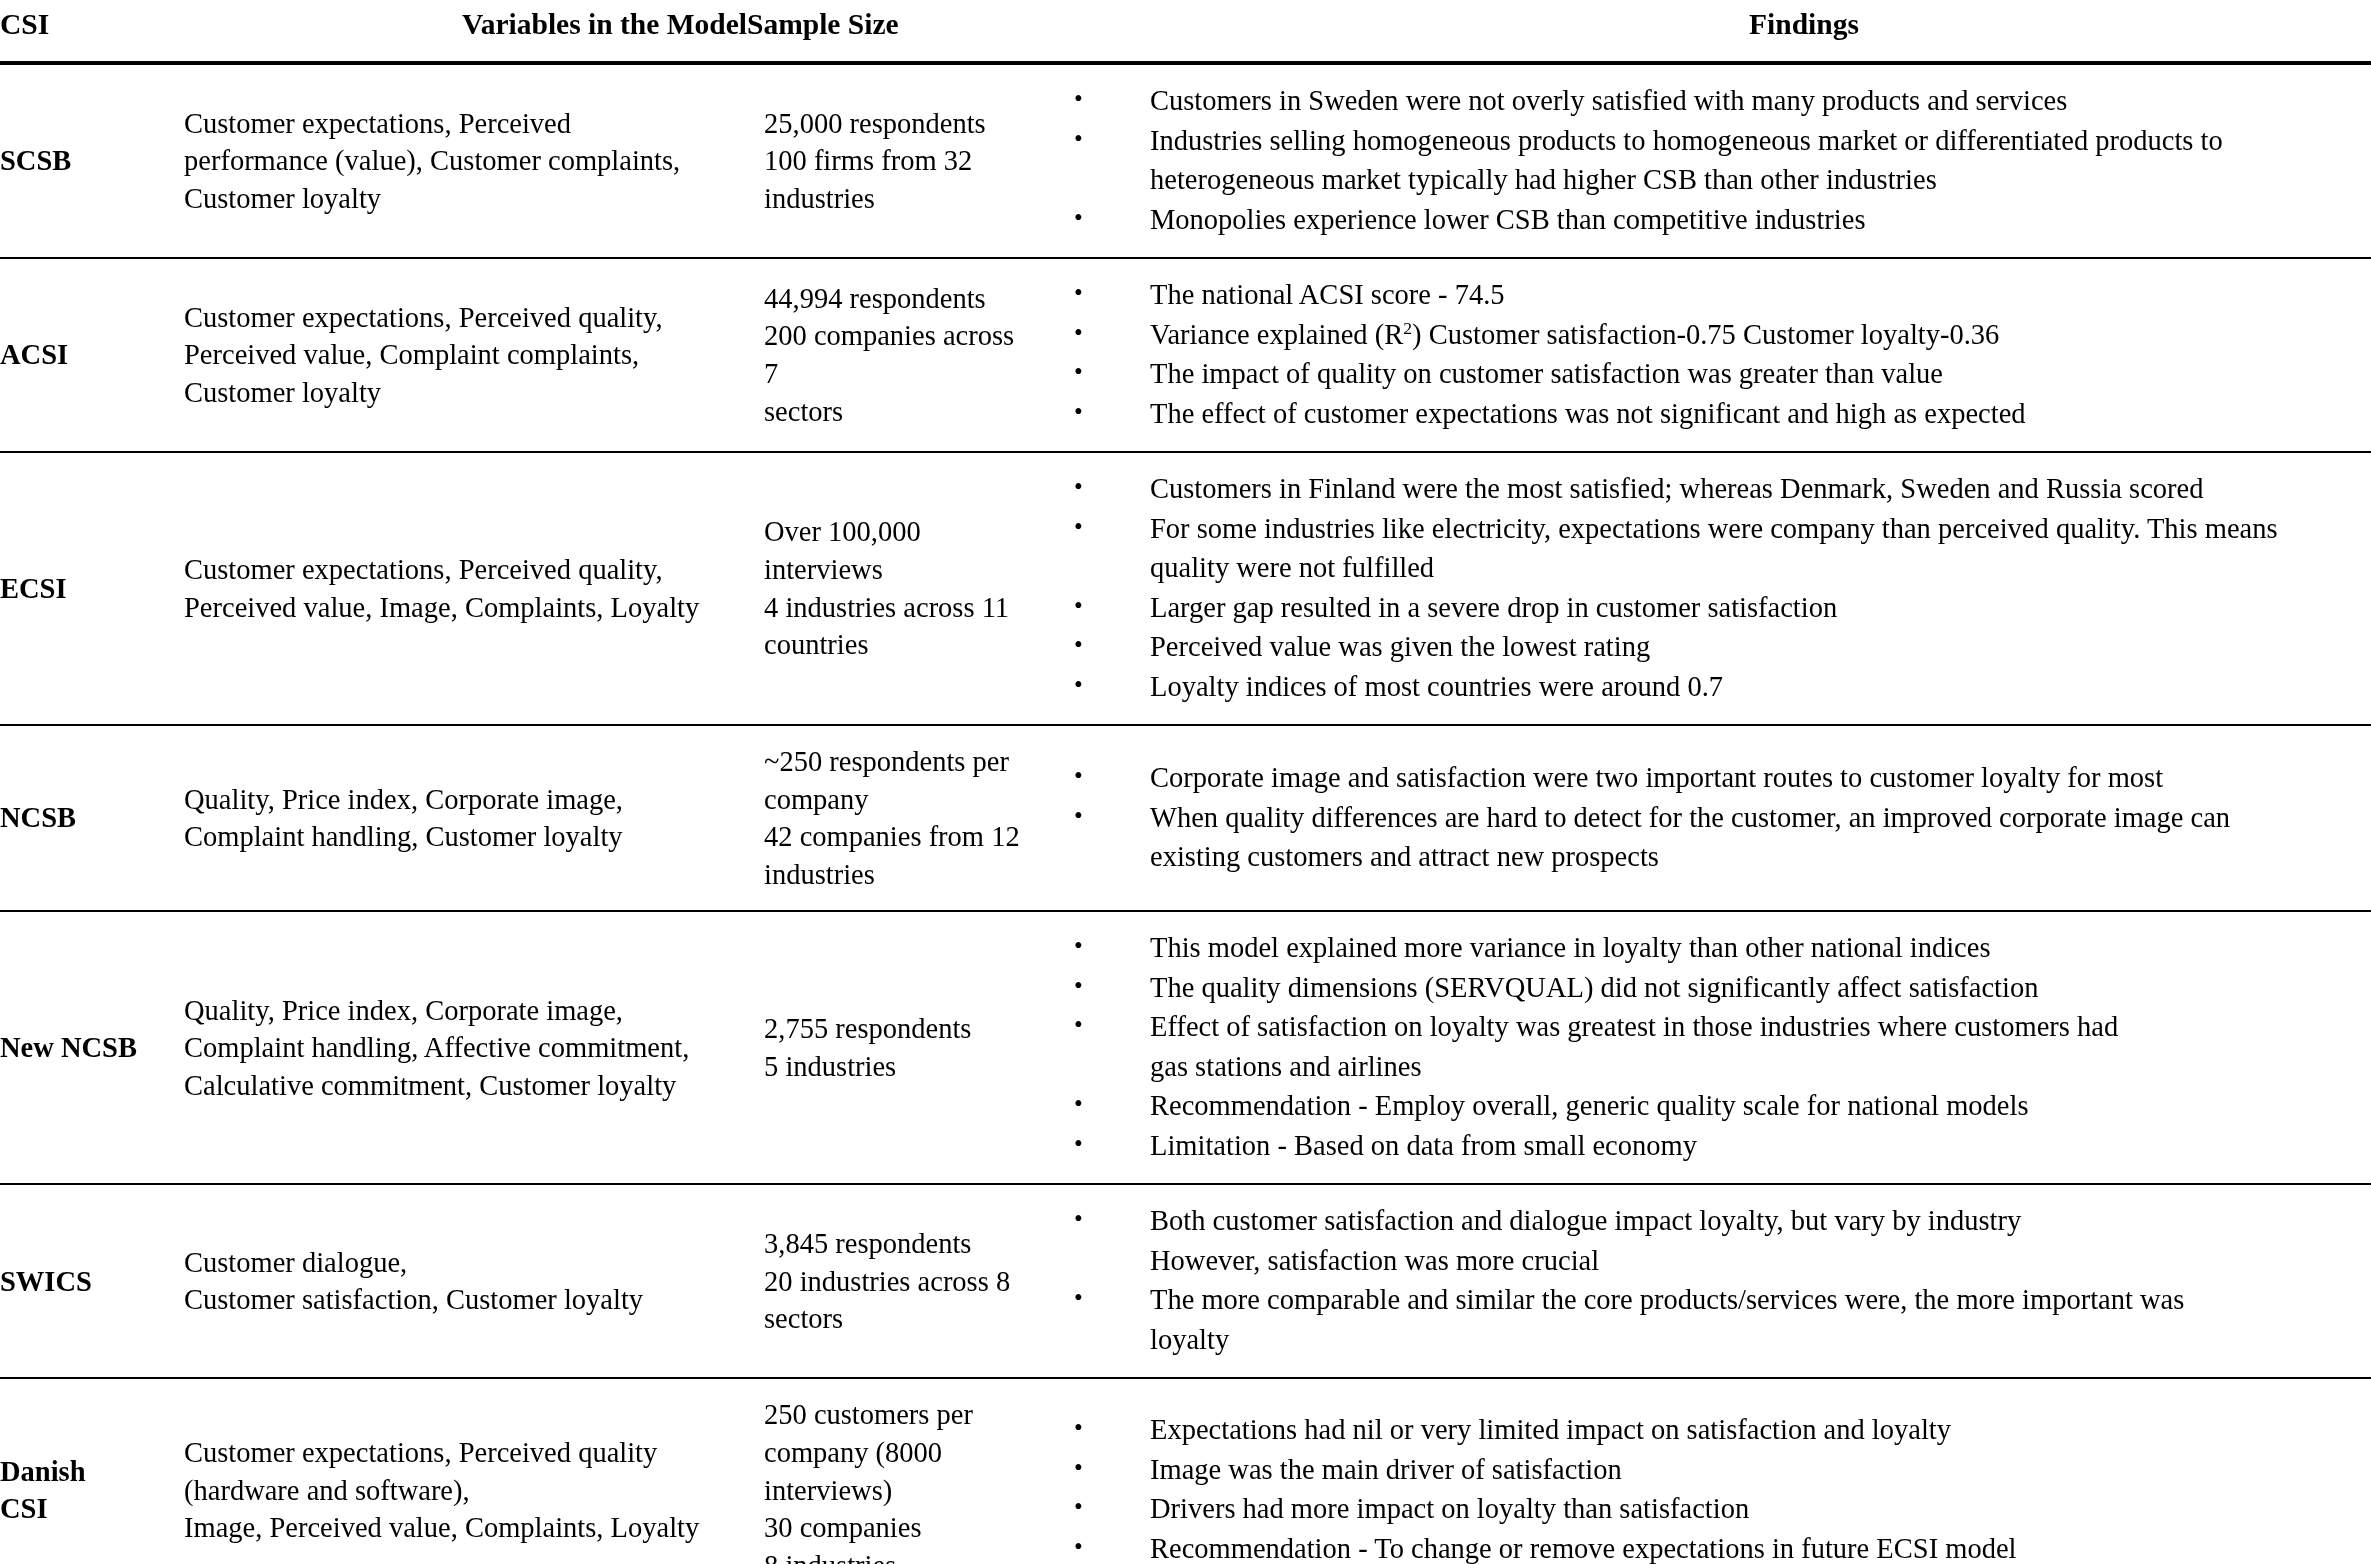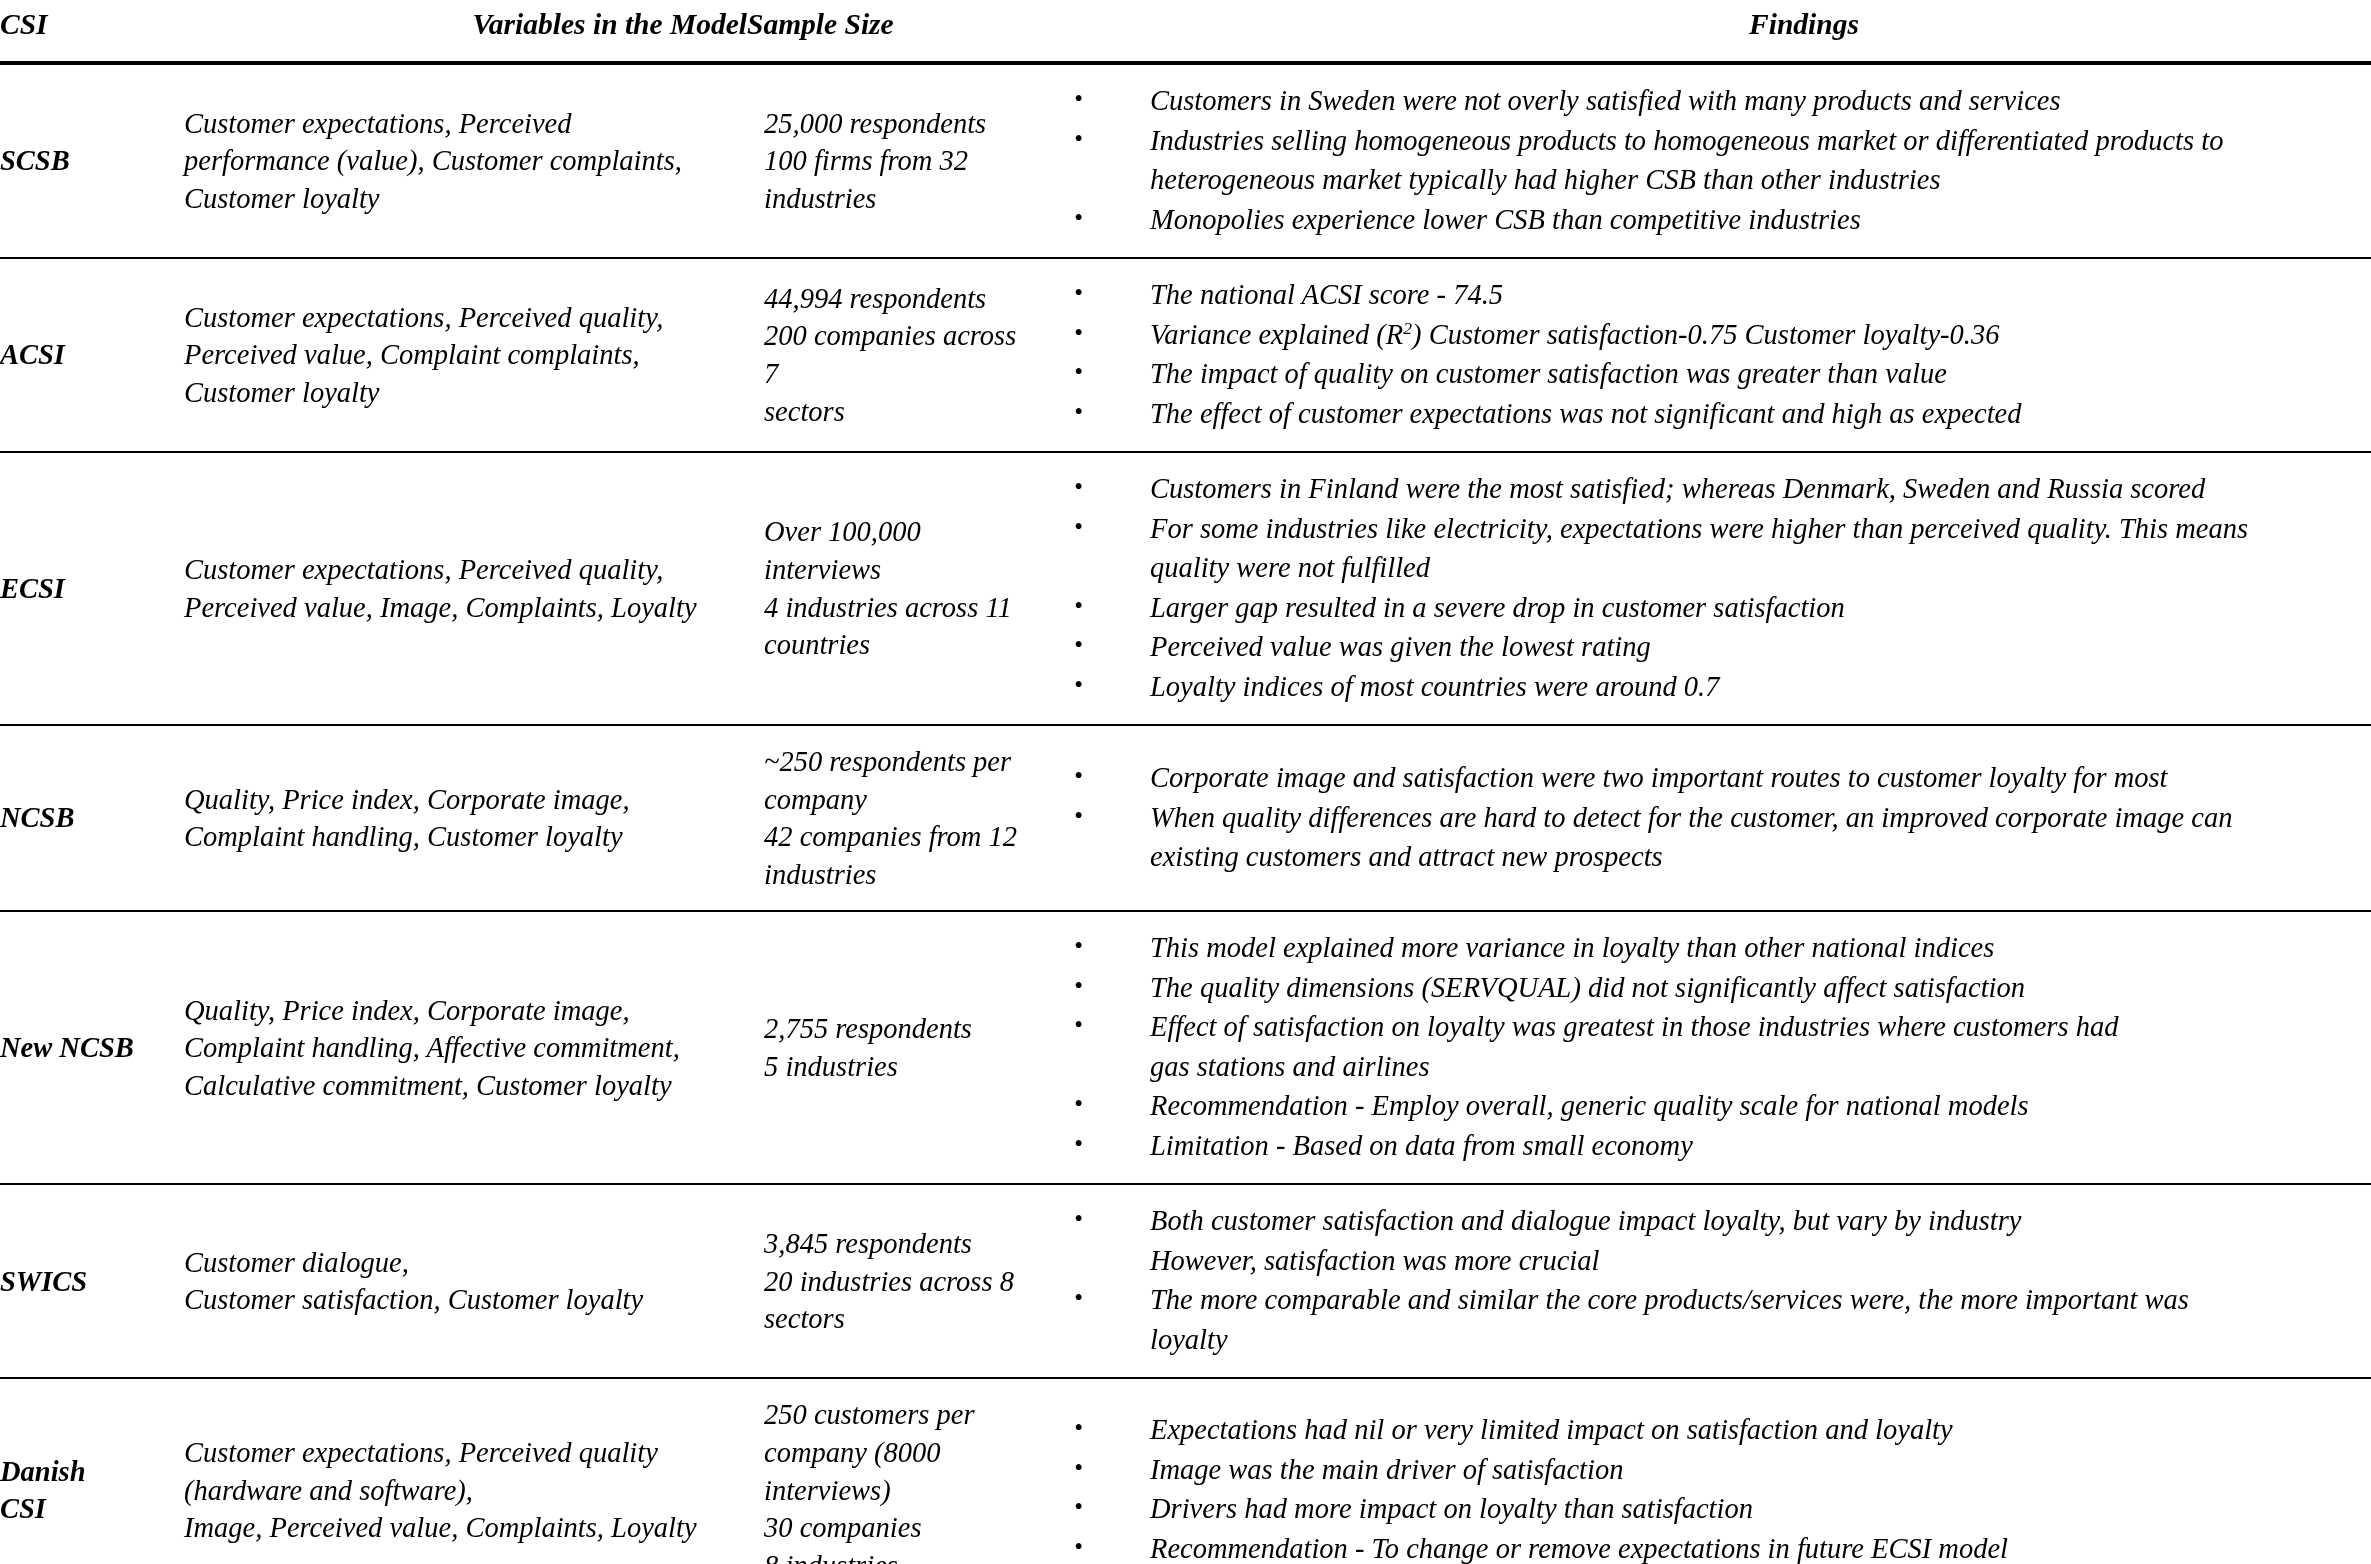--- a/index.html
+++ b/index.html
@@ -12,21 +12,20 @@
     height: 1565px;
     overflow: hidden;
     font-family: "Liberation Serif", "DejaVu Serif", serif;
     color: #000000;
   }
   .sheet {
     position: relative;
     width: 2371px;
     height: 1565px;
     overflow: hidden;
-    font-style: italic;
   }
   
   .tbl {
     position: absolute;
     left: -21px;
     top: 0;
     width: 2587px;
     border-collapse: collapse;
     table-layout: fixed;
   }
@@ -160,21 +159,21 @@
           <td class="cell-csi">ECSI</td>
           <td class="cell-vars">Customer expectations, Perceived quality,
 Perceived value, Image, Complaints, Loyalty</td>
           <td class="cell-samp">Over 100,000
 interviews
 4 industries across 11
 countries</td>
           <td class="cell-find">
             <ul class="findings">
               <li class=""><span class="bullet">•</span><span>Customers in Finland were the most satisfied; whereas Denmark, Sweden and Russia scored</span></li>
-              <li class=""><span class="bullet">•</span><span>For some industries like electricity, expectations were higher than perceived quality. This means</span></li>
+              <li class=""><span class="bullet">•</span><span>For some industries like electricity, expectations were company than perceived quality. This means</span></li>
               <li class="nobullet"><span>quality were not fulfilled</span></li>
               <li class=""><span class="bullet">•</span><span>Larger gap resulted in a severe drop in customer satisfaction</span></li>
               <li class=""><span class="bullet">•</span><span>Perceived value was given the lowest rating</span></li>
               <li class=""><span class="bullet">•</span><span>Loyalty indices of most countries were around 0.7</span></li>
             </ul>
           </td>
         </tr>
         <tr>
           <td class="cell-csi">NCSB</td>
           <td class="cell-vars">Quality, Price index, Corporate image,

